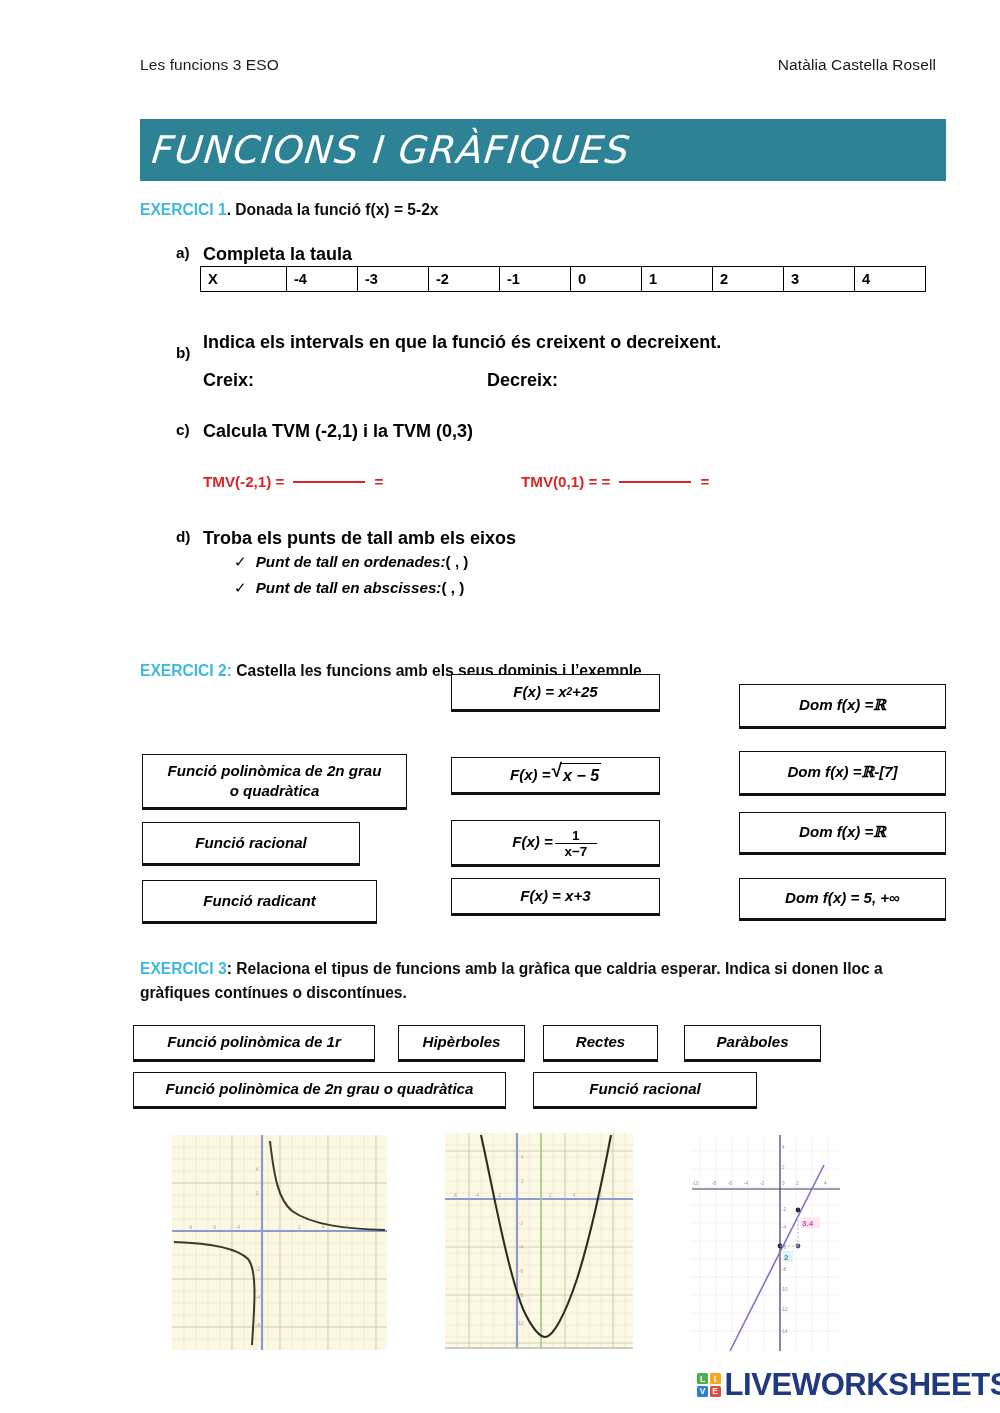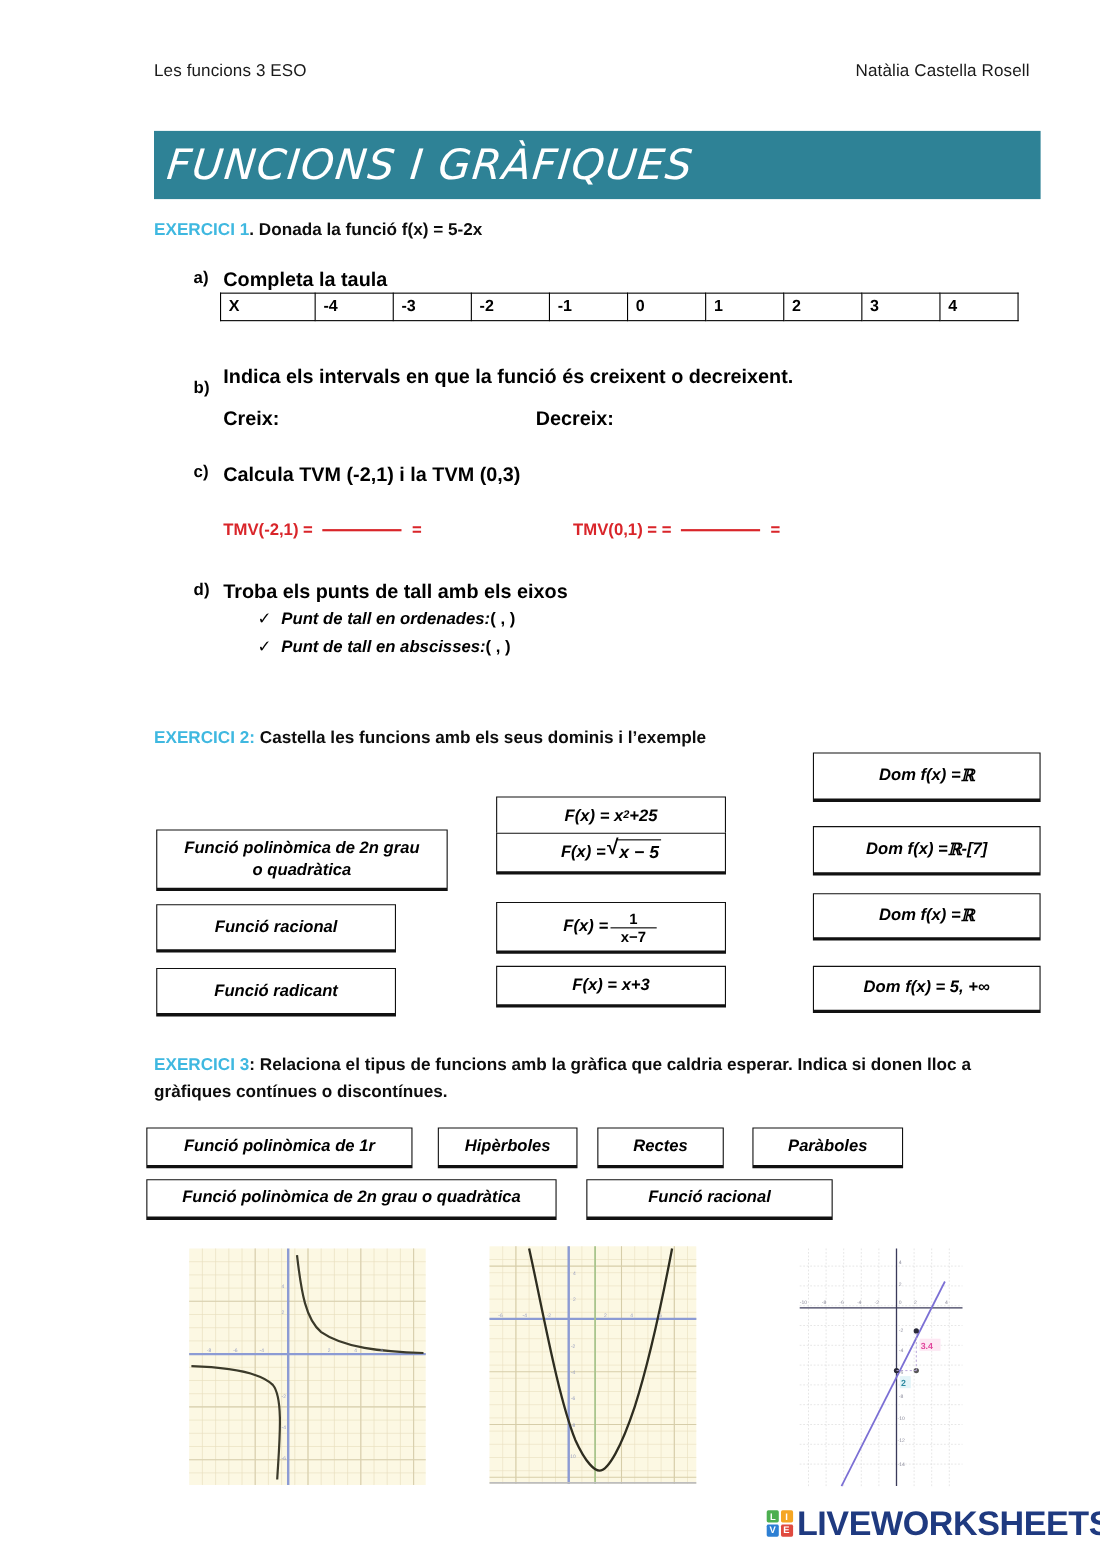--- a/index.html
+++ b/index.html
@@ -301,23 +301,23 @@
 
   <div class="exheading" style="left:140px; top:659px;">
     <span class="tag" style="color: rgb(63, 184, 224);">EXERCICI 2:</span><span> Castella les funcions amb els seus dominis i l’exemple</span>
   </div>
 
   <div class="abox thickbottom" style="left:142px; top:754px; width:265px; height:56px; flex-direction:column;">
     <span>Funció polinòmica de 2n grau</span>
     <span>o quadràtica</span>
   </div>
   <div class="abox thickbottom" style="left:142px; top:822px; width:218px; height:44px;">Funció racional</div>
-  <div class="abox thickbottom" style="left:142px; top:880px; width:218px; height:44px;">Funció radicant</div>
-
-  <div class="abox thickbottom" style="left:451px; top:724px; width:209px; height:38px;text-align:center;">
+  <div class="abox thickbottom" style="left:142px; top:880px; width:235px; height:44px;">Funció radicant</div>
+
+  <div class="abox thickbottom" style="left:451px; top:674px; width:209px; height:38px;text-align:center;">
     <span>F(x) = x</span>
       <span class="sup">2</span>
       <span> +25</span>
   </div>
 
   <div class="abox thickbottom" style="left:451px; top:757px; width:209px; height:38px;">
     <span>F(x) =</span>
     <span class="radical">
       <span class="sign">√</span>
       <span class="body">x − 5</span>
@@ -420,21 +420,21 @@
         <text x="78" y="96">-2</text>
           <text x="78" y="120">-4</text>
           <text x="78" y="144">-6</text>
         <text x="78" y="168">-8</text>
           <text x="76" y="196">-10</text>
       </g>
       <line x1="4" y1="219" x2="192" y2="219" stroke="#BDBDBD" stroke-width="1.6"></line>
     </svg>
   </div>
 
-  <div class="graph" style="left:721px; top:1129px;">
+  <div class="graph" style="left:686px; top:1129px;">
     <svg width="160" height="228" viewBox="0 0 160 228">
       <rect x="0" y="0" width="160" height="228" fill="#FFFFFF"></rect>
       <g stroke="#D9D9D9" stroke-width="0.6" stroke-dasharray="1.6 1.6">
         <path d="M14 6V222 M30 6V222 M46 6V222 M62 6V222 M78 6V222 M110 6V222 M126 6V222 M142 6V222"></path>
         <path d="M6 22H154 M6 40H154 M6 58H154 M6 76H154 M6 94H154 M6 112H154 M6 130H154 M6 148H154 M6 166H154 M6 184H154 M6 202H154"></path>
       </g>
       <line x1="6" y1="60" x2="154" y2="60" stroke="#3A3A5A" stroke-width="1.2"></line>
       <line x1="94" y1="6" x2="94" y2="222" stroke="#3A3A5A" stroke-width="1.2"></line>
       <line x1="44" y1="222" x2="138" y2="36" stroke="#7B6FD4" stroke-width="1.6"></line>
       <circle cx="94" cy="117" r="2.4" fill="#2A2A3A"></circle>

